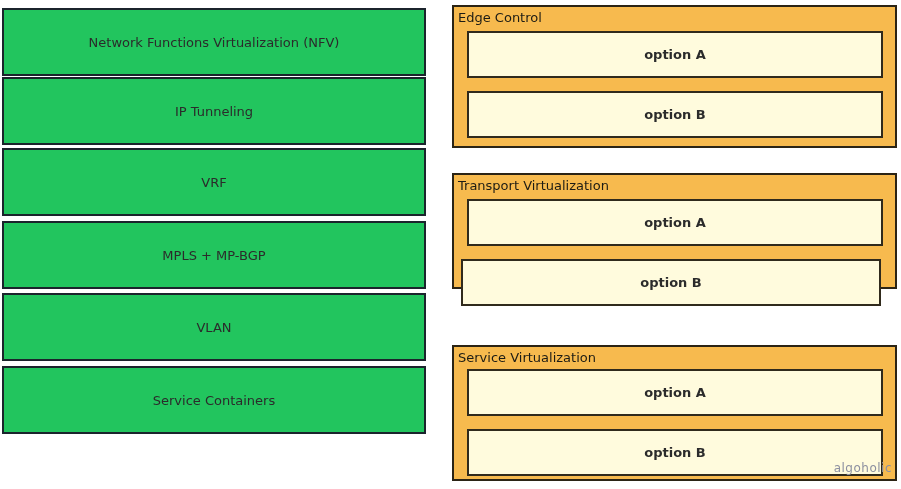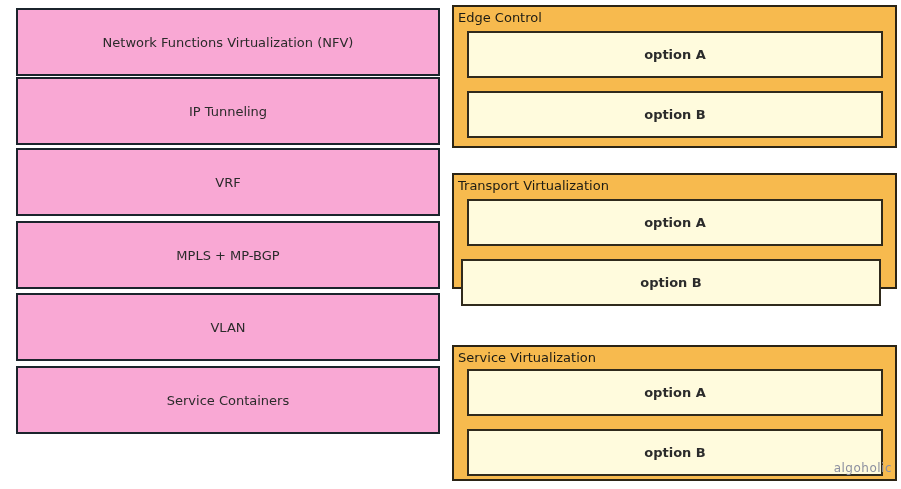--- a/index.html
+++ b/index.html
@@ -8,25 +8,25 @@
     width: 901px;
     height: 489px;
     background: #ffffff;
     font-family: "DejaVu Sans", "Liberation Sans", sans-serif;
     overflow: hidden;
   }
 
   
   .source-box {
     position: absolute;
-    left: 16px;
+    left: 2px;
     width: 424px;
     height: 68px;
     box-sizing: border-box;
-    background: #f9a8d4;
+    background: #22c55e;
     border: 2px solid #1b242c;
     display: flex;
     align-items: center;
     justify-content: center;
     font-size: 13px;
     color: #2b2b2b;
     cursor: move;
   }
   .source-box:nth-of-type(1) { top: 8px; }
   .source-box:nth-of-type(2) { top: 77px; }

